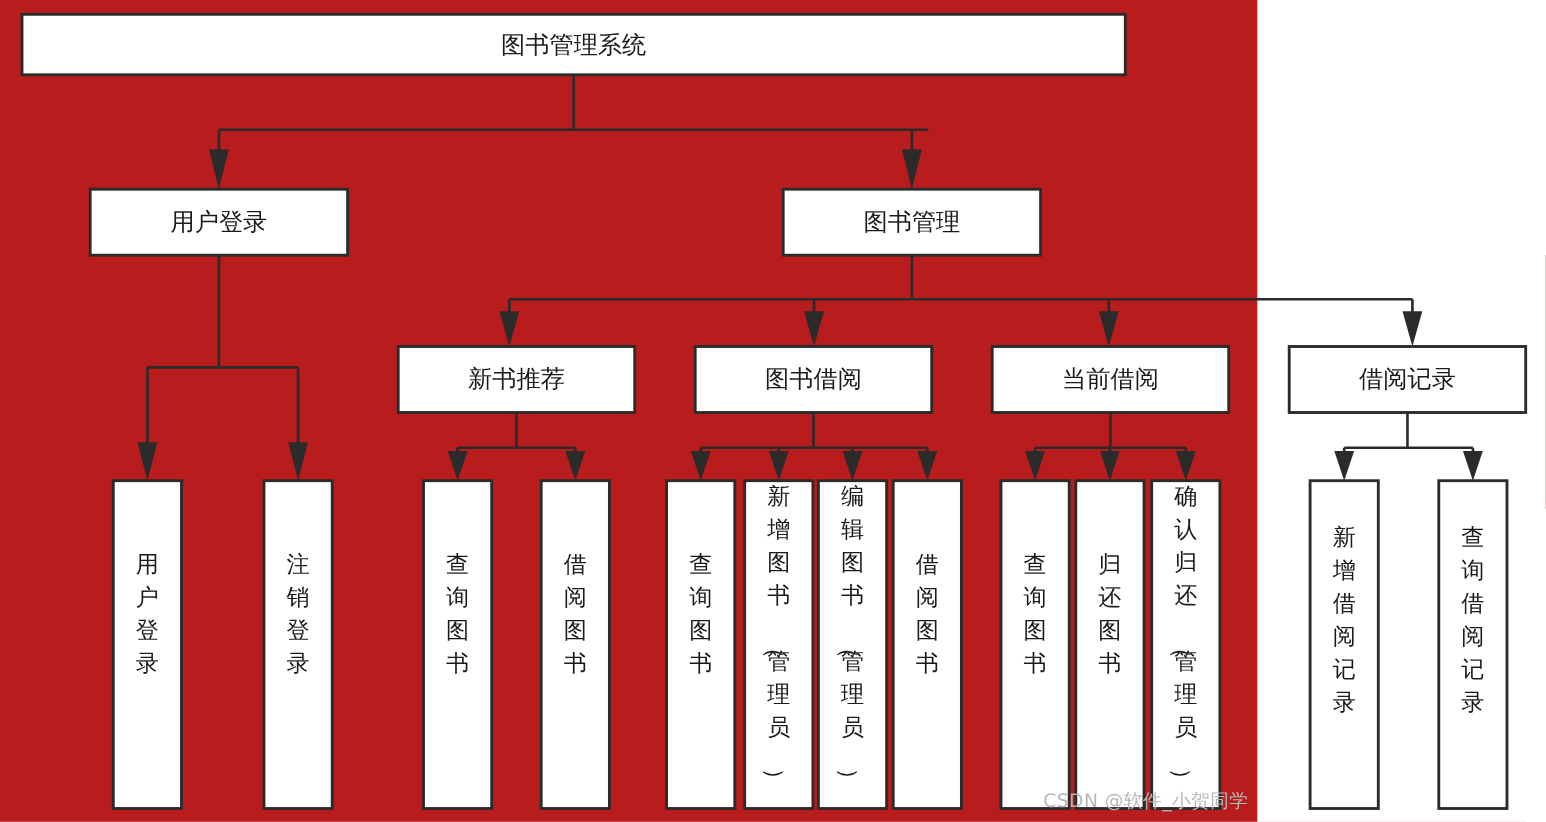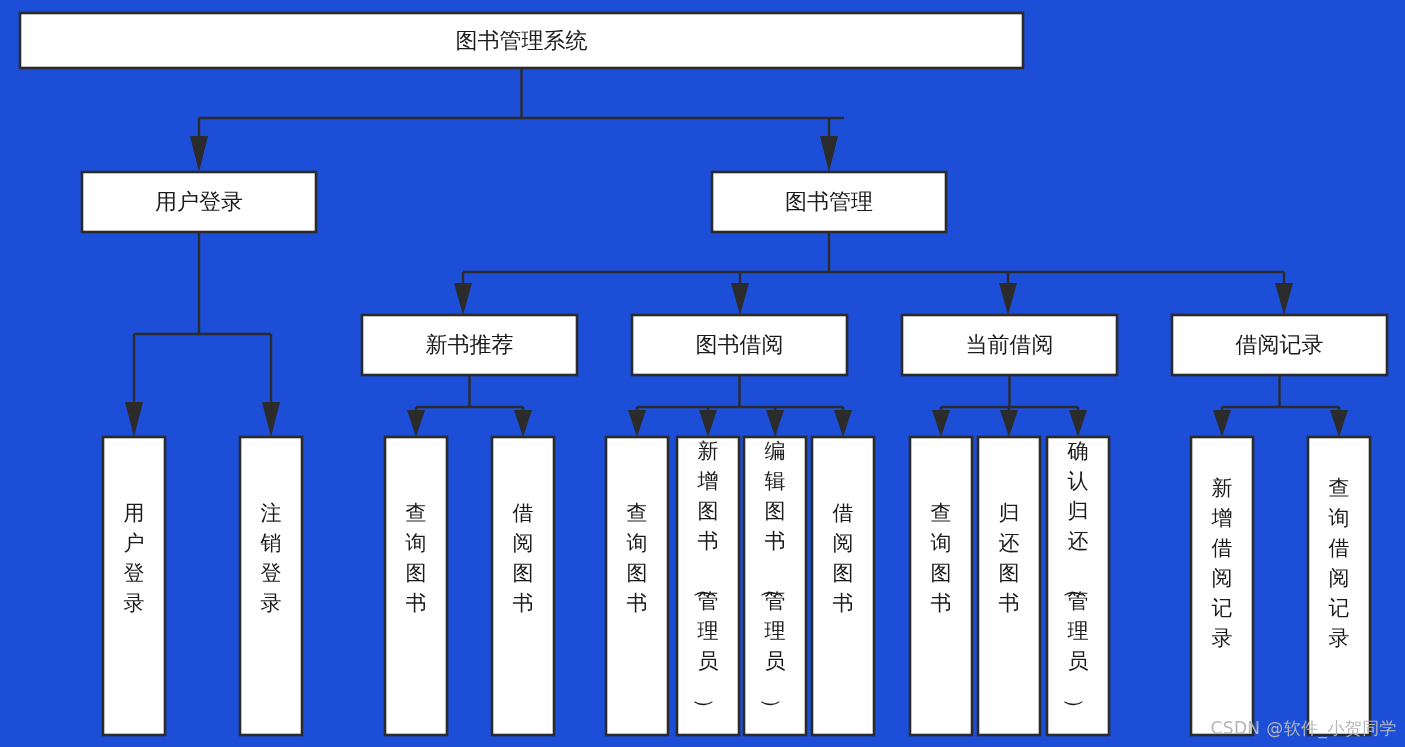--- a/index.html
+++ b/index.html
@@ -8,23 +8,23 @@
     background: #ffffff;
   }
   body {
     width: 1405px;
     height: 747px;
     font-family: "DejaVu Sans", "Liberation Sans", sans-serif;
     overflow: hidden;
   }
   #diagram-root {
     position: relative;
-    width: 1405px;
+    width: 1143px;
     height: 747px;
-    background: #1d4ed8;
+    background: #b91c1c;
   }
   svg#tree-svg {
     position: absolute;
     left: 0;
     top: 0;
     width: 1405px;
     height: 747px;
     display: block;
   }
   .node-box {

